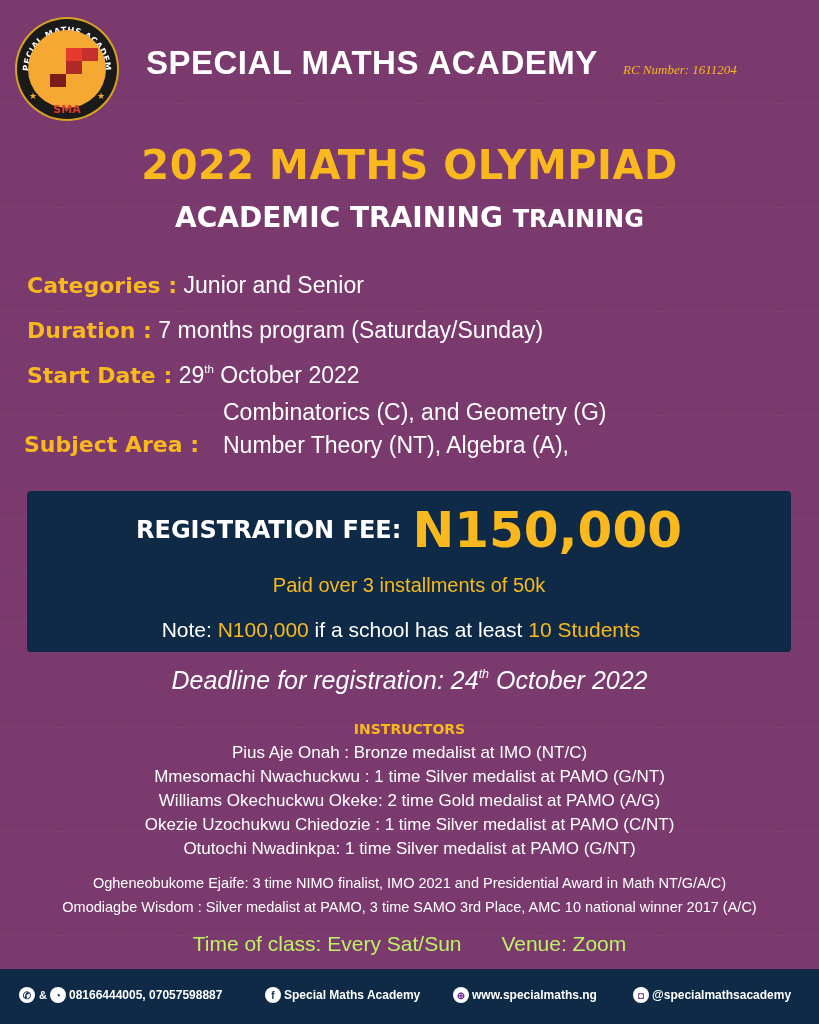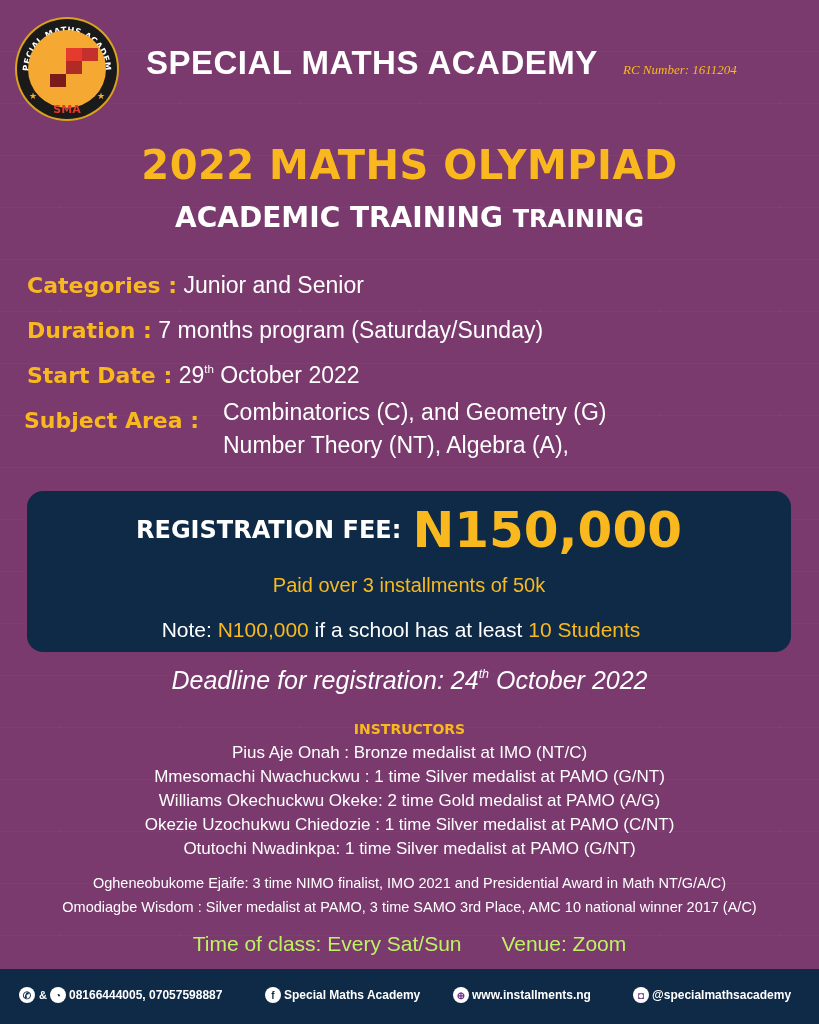--- a/index.html
+++ b/index.html
@@ -71,29 +71,29 @@
   .detail-label {
     font-family: "DejaVu Sans", sans-serif; font-weight: bold;
     color: #f9b91e; font-size: 22px;
   }
   .subject-block {
     position: absolute; left: 223px; top: 396px;
     font-family: "Liberation Sans", sans-serif; font-size: 23px; line-height: 33px;
     color: #ffffff; white-space: nowrap;
   }
   .subject-label {
-    position: absolute; left: 24px; top: 408px;
+    position: absolute; left: 24px; top: 432px;
     font-family: "DejaVu Sans", sans-serif; font-weight: bold;
     color: #f9b91e; font-size: 22px; white-space: nowrap;
   }
   sup { font-size: 0.5em; vertical-align: 0.9em; line-height: 0; }
   
   .fee-box {
     position: absolute; left: 27px; top: 491px; width: 764px; height: 161px;
-    background: #0e2a47; border-radius: 16px;
+    background: #0e2a47; border-radius: 4px;
   }
   .fee-line {
     position: absolute; left: 0; right: 0; top: 10px; text-align: center;
     white-space: nowrap;
   }
   .fee-label {
     font-family: "DejaVu Sans", sans-serif; font-weight: bold; font-size: 24px;
     color: #ffffff; vertical-align: middle;
   }
   .fee-amount {
@@ -248,19 +248,19 @@
     <span class="f-amp">&amp;</span>
     <span class="f-icon">◔</span>
     <span>08166444005, 07057598887</span>
   </div>
   <div class="footer-item" style="left:265px;">
     <span class="f-icon">f</span>
     <span>Special Maths Academy</span>
   </div>
   <div class="footer-item" style="left:453px;">
     <span class="f-icon purple">⊕</span>
-    <span>www.installments.ng</span>
+    <span>www.specialmaths.ng</span>
   </div>
   <div class="footer-item" style="left:633px;">
     <span class="f-icon purple">◘</span>
     <span>@specialmathsacademy</span>
   </div>
 </div>
 
 </body></html>

